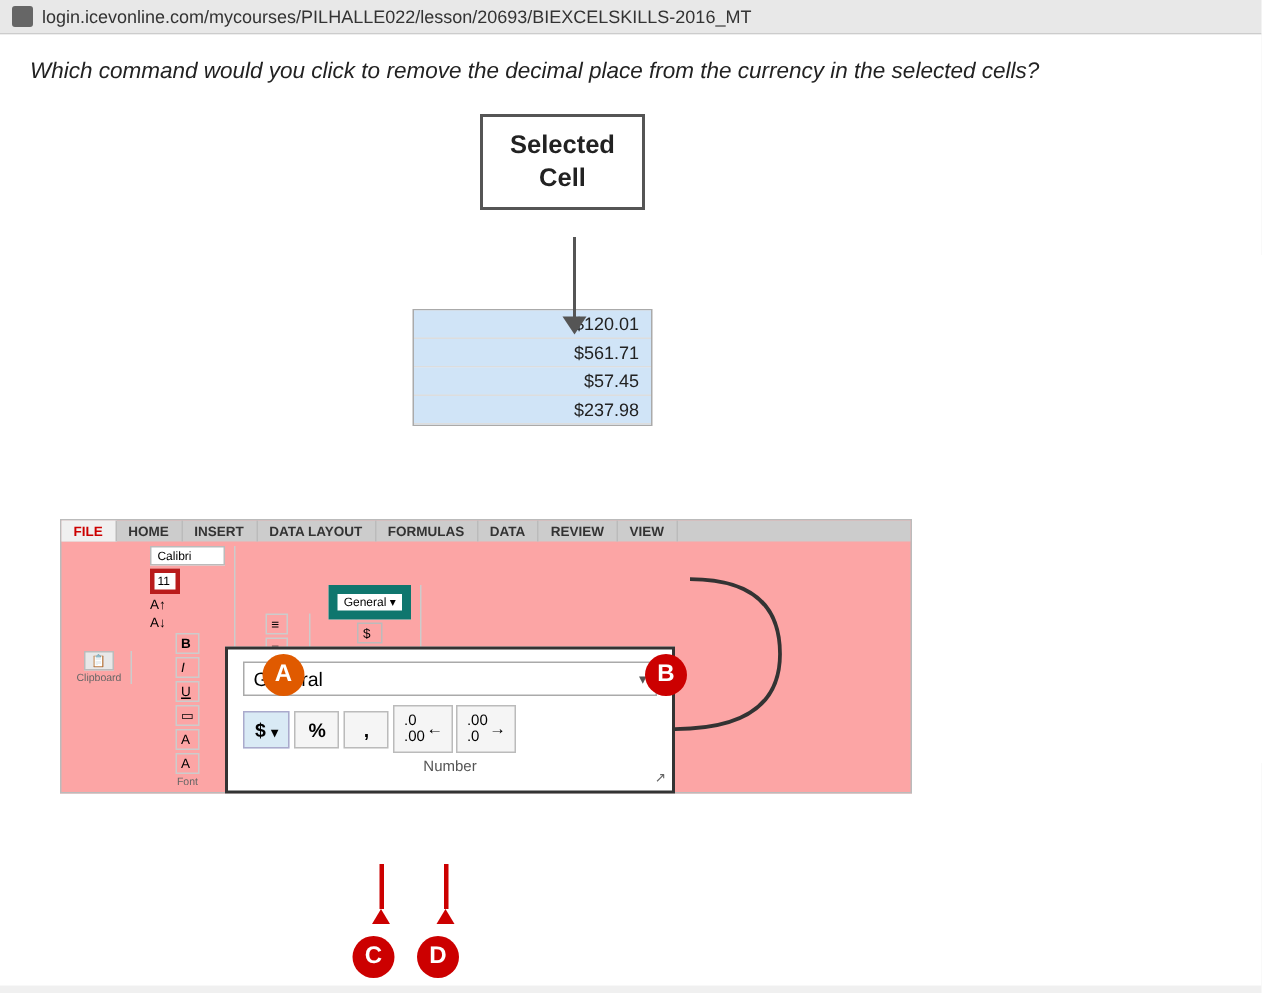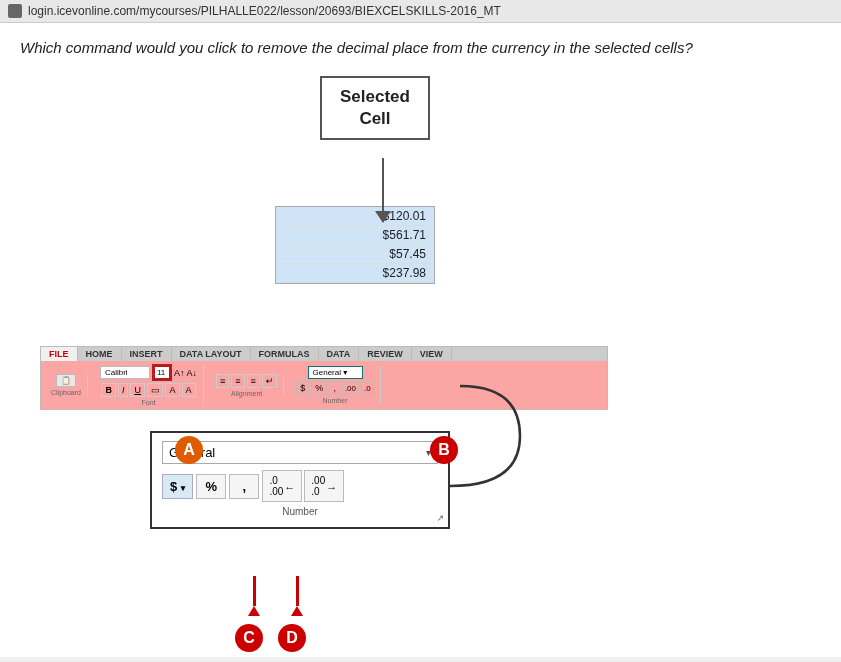--- a/index.html
+++ b/index.html
@@ -157,21 +157,21 @@
 
     .ribbon-section-label {
       font-size: 7px;
       color: #666;
       margin-top: 2px;
     }
 
     .ribbon-controls {
       display: flex;
       gap: 2px;
-      align-items: center;
+      flex-direction: column;
     }
 
     .ribbon-btn {
       background: #e8e8e8;
       border: 1px solid #bbb;
       padding: 1px 4px;
       font-size: 8px;
       cursor: pointer;
     }
 
@@ -186,21 +186,21 @@
     .font-size {
       border: 3px solid #b91c1c;
       padding: 1px 2px;
       font-size: 8px;
       background: white;
       width: 20px;
     }
 
     
     .number-format {
-      border: 1px solid #0f766e;
+      border: 6px solid #0f766e;
       background: white;
       padding: 1px 4px;
       font-size: 8px;
       width: 55px;
     }
 
     
     .number-group-box {
       position: absolute;
       top: 355px;

